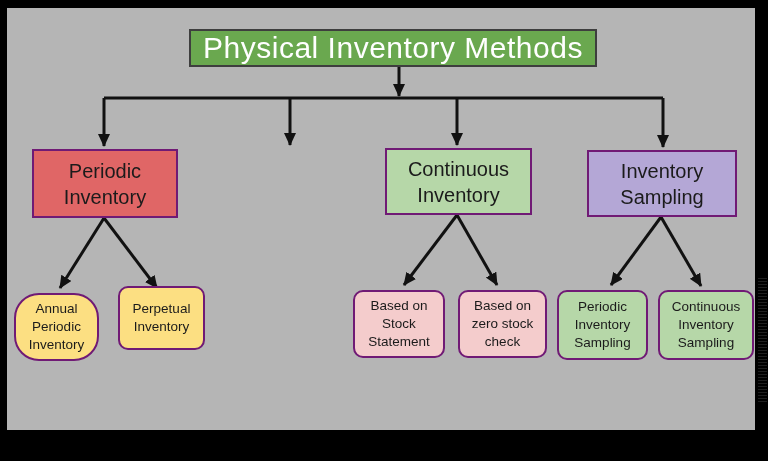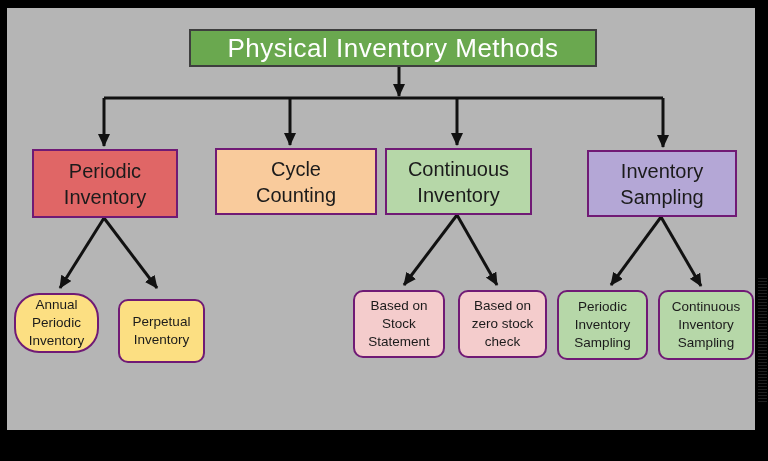--- a/index.html
+++ b/index.html
@@ -22,21 +22,21 @@
   .node{
     position:absolute;
     display:flex;align-items:center;justify-content:center;
     text-align:center;
     white-space:pre-line;
     color:#1b1b1b;
     box-sizing:border-box;
     border:2px solid #701a75;
   }
   .title-node{
-    font-size:26px;
+    font-size:30px;
     color:#ffffff;
     border:2px solid #3e3e3e;
     letter-spacing:0.5px;
   }
   .method{
     font-size:20px;
     line-height:1.3;
   }
   .subtype{
     font-size:13.5px;
@@ -88,42 +88,38 @@
 
     <div class="node title-node" style="left: 182px; top: 21px; width: 408px; height: 38px; background-color: rgb(106, 168, 79);">
       <span>Physical Inventory Methods</span>
     </div>
 
     <div class="node method" style="left: 25px; top: 141px; width: 146px; height: 69px; background-color: rgb(224, 102, 102);">
       <span>Periodic
 Inventory</span>
     </div>
 
-    <div class="node method" style="left: 208px; top: 140px; width: 162px; height: 67px; background-color: rgb(249, 203, 156);">
-      <span>Cycle
-Counting</span>
-    </div>
 
     <div class="node method" style="left: 378px; top: 140px; width: 147px; height: 67px; background-color: rgb(182, 215, 168);">
       <span>Continuous
 Inventory</span>
     </div>
 
     <div class="node method" style="left: 580px; top: 142px; width: 150px; height: 67px; background-color: rgb(180, 167, 214);">
       <span>Inventory
 Sampling</span>
     </div>
 
-    <div class="node subtype" style="left: 7px; top: 285px; width: 85px; height: 60px; background-color: rgb(252, 223, 130); border-radius: 25px;">
+    <div class="node subtype" style="left: 7px; top: 285px; width: 85px; height: 68px; background-color: rgb(252, 223, 130); border-radius: 25px;">
       <span>Annual
 Periodic
 Inventory</span>
     </div>
 
-    <div class="node subtype" style="left: 111px; top: 291px; width: 87px; height: 64px; background-color: rgb(252, 223, 130);">
+    <div class="node subtype" style="left: 111px; top: 278px; width: 87px; height: 64px; background-color: rgb(252, 223, 130);">
       <span>Perpetual
 Inventory</span>
     </div>
 
     <div class="node subtype" style="left: 346px; top: 282px; width: 92px; height: 68px; background-color: rgb(244, 204, 204);">
       <span>Based on
 Stock
 Statement</span>
     </div>
 

